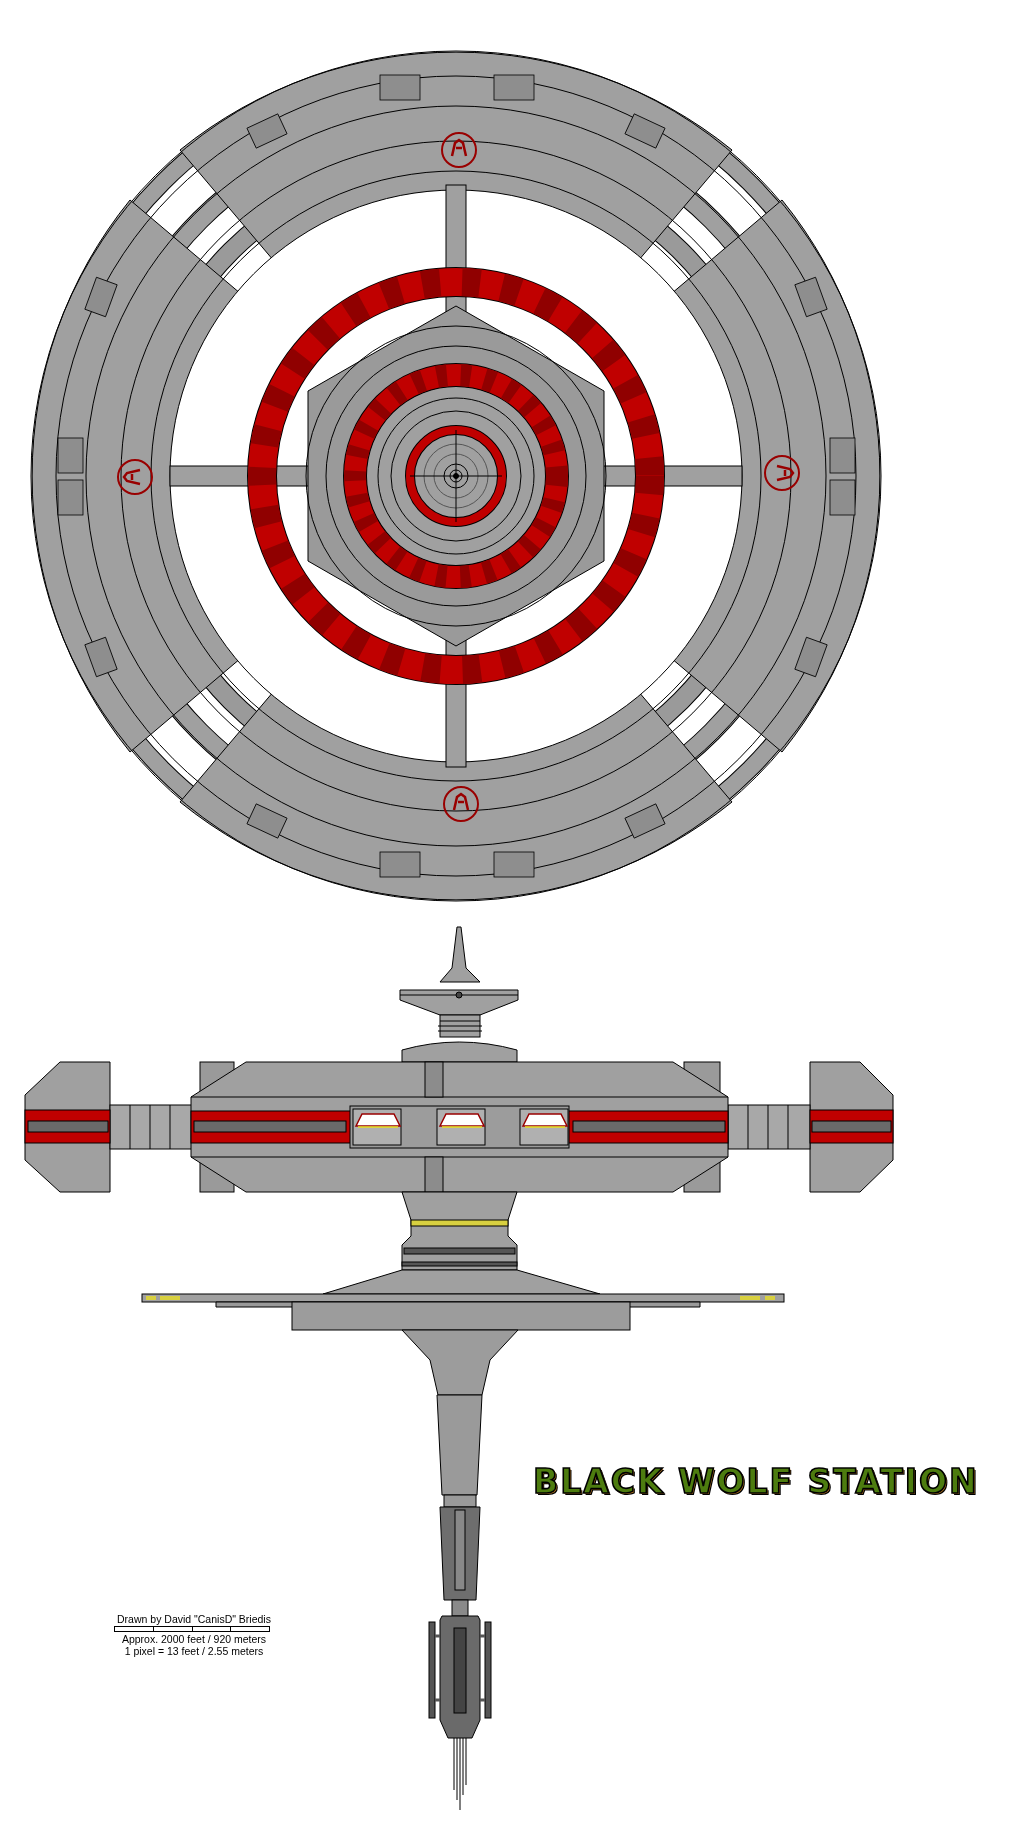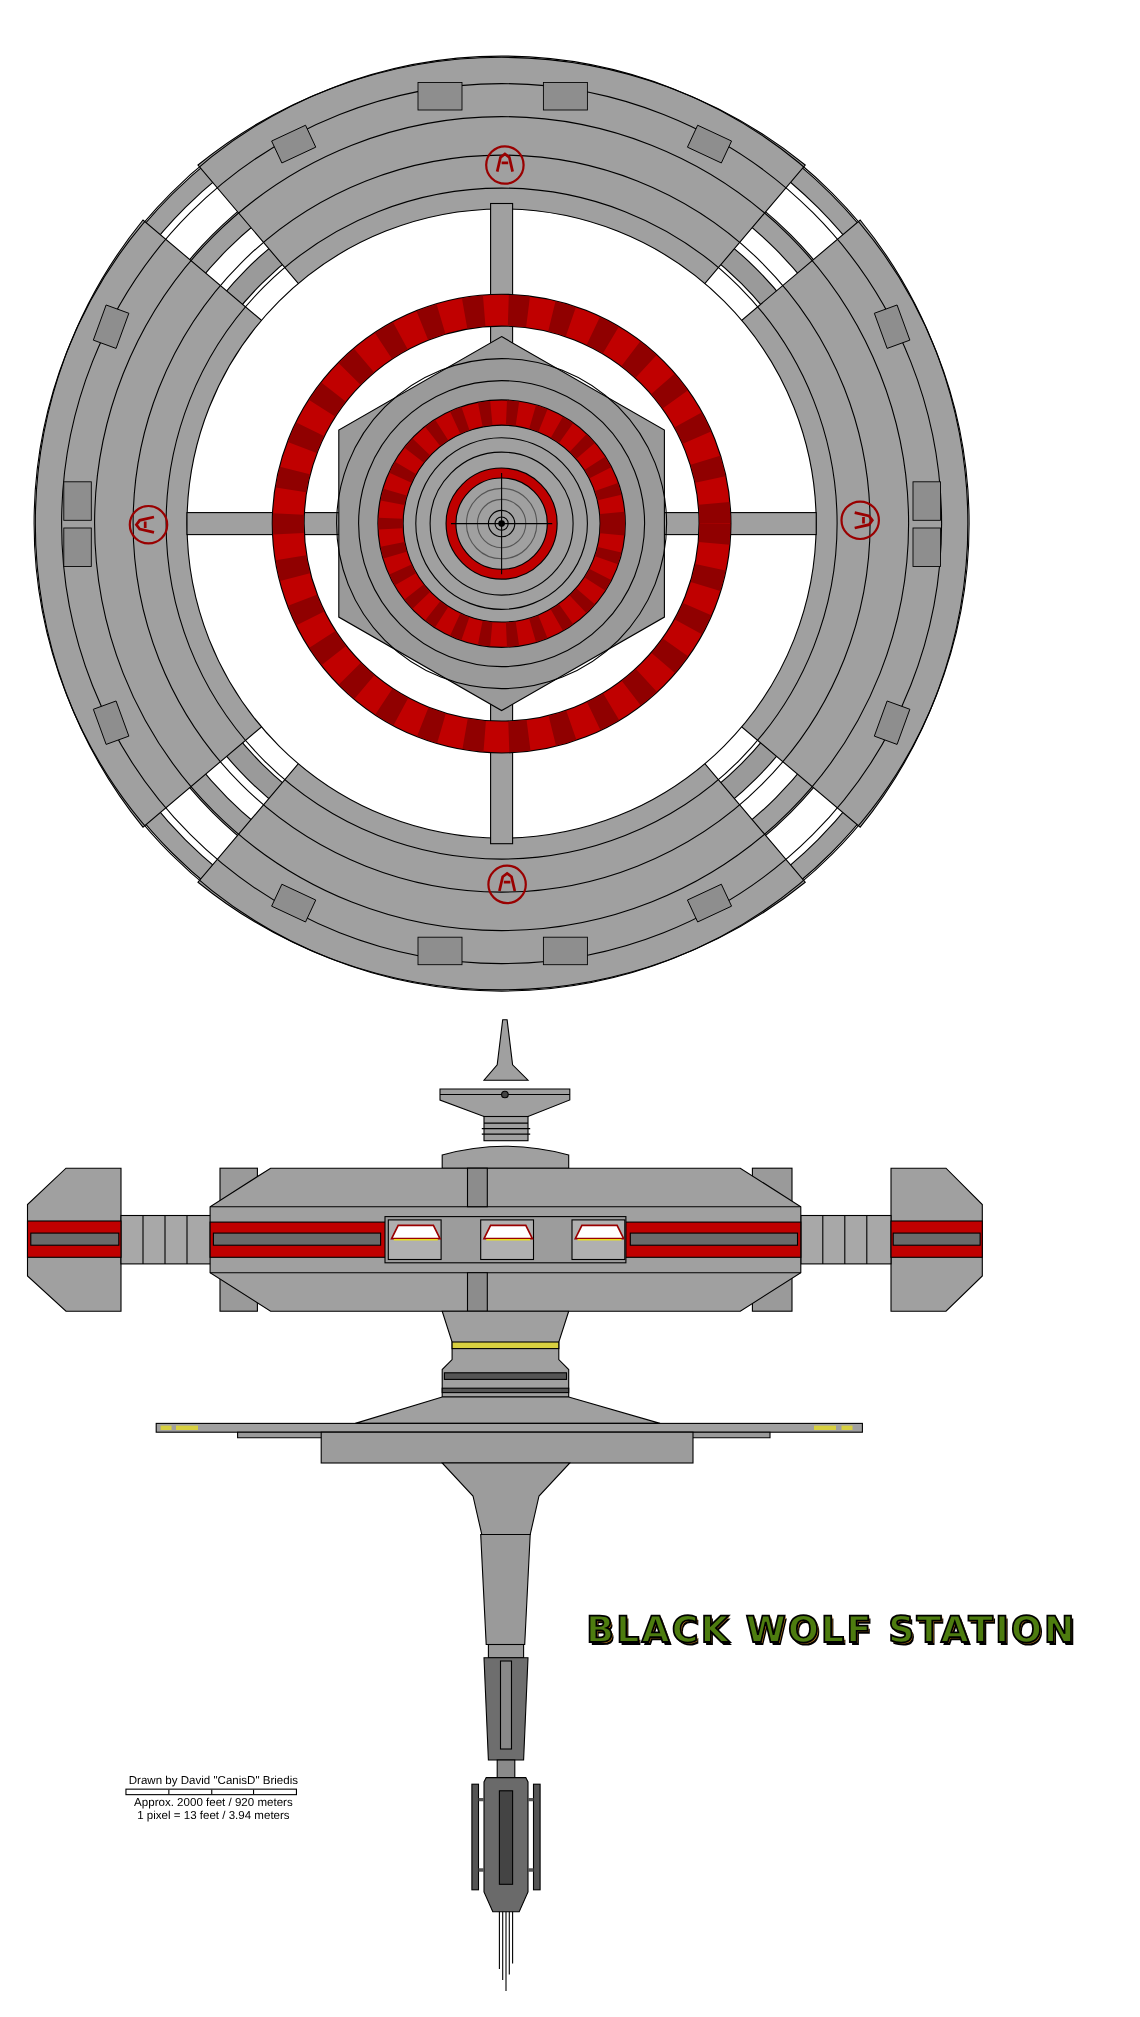--- a/index.html
+++ b/index.html
@@ -252,14 +252,14 @@
 
 <div class="credits">
   <div>Drawn by David "CanisD" Briedis</div>
   <div class="scale">
       <span></span>
       <span></span>
       <span></span>
       <span></span>
     </div>
   <div>Approx. 2000 feet / 920 meters</div>
-  <div>1 pixel = 13 feet / 3.94 meters</div>
+  <div>1 pixel = 13 feet / 2.55 meters</div>
 </div>
 
 </body></html>

